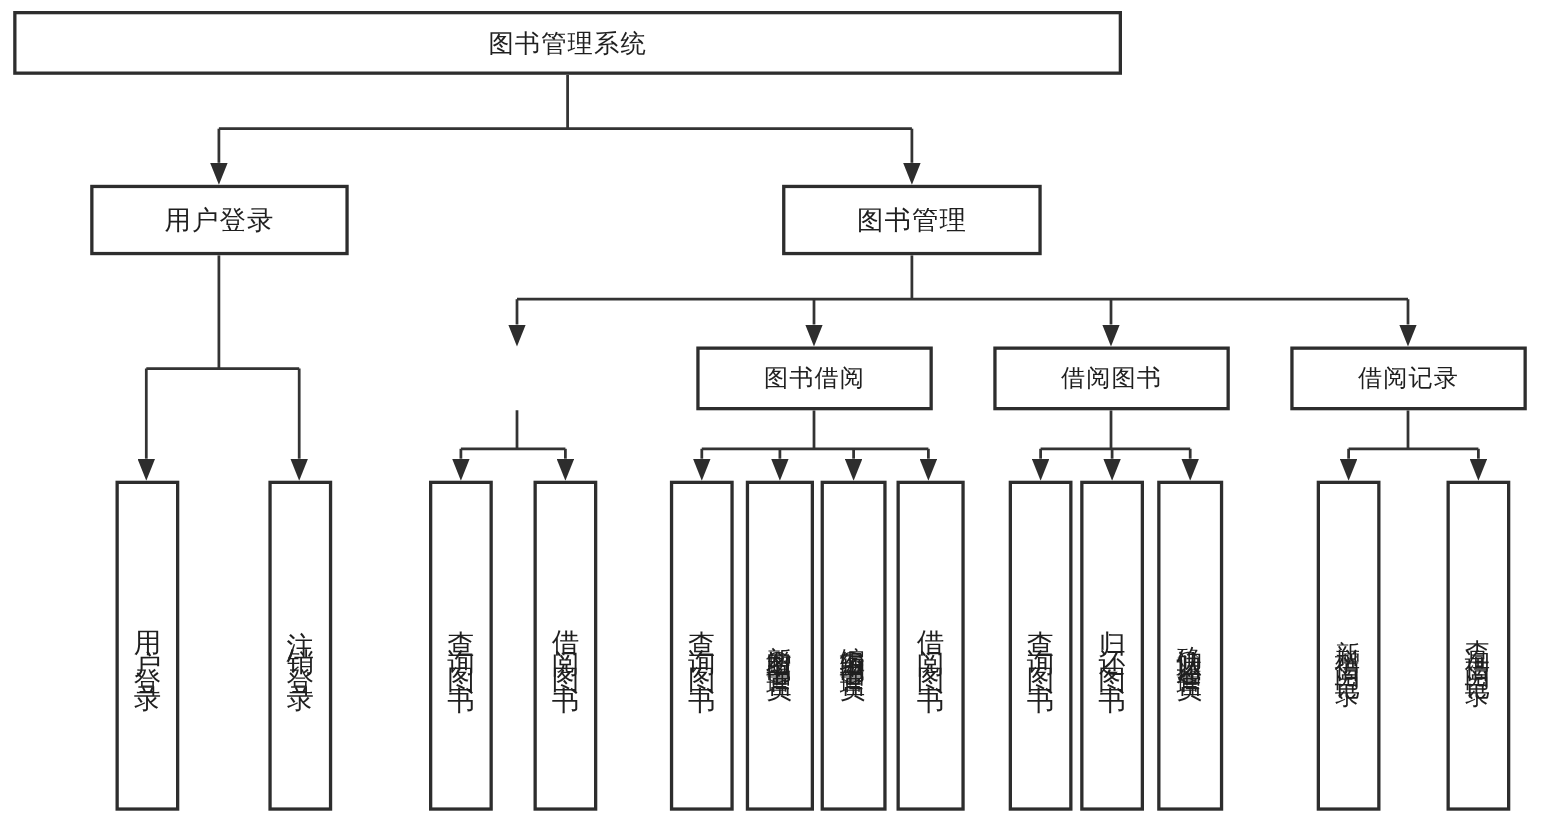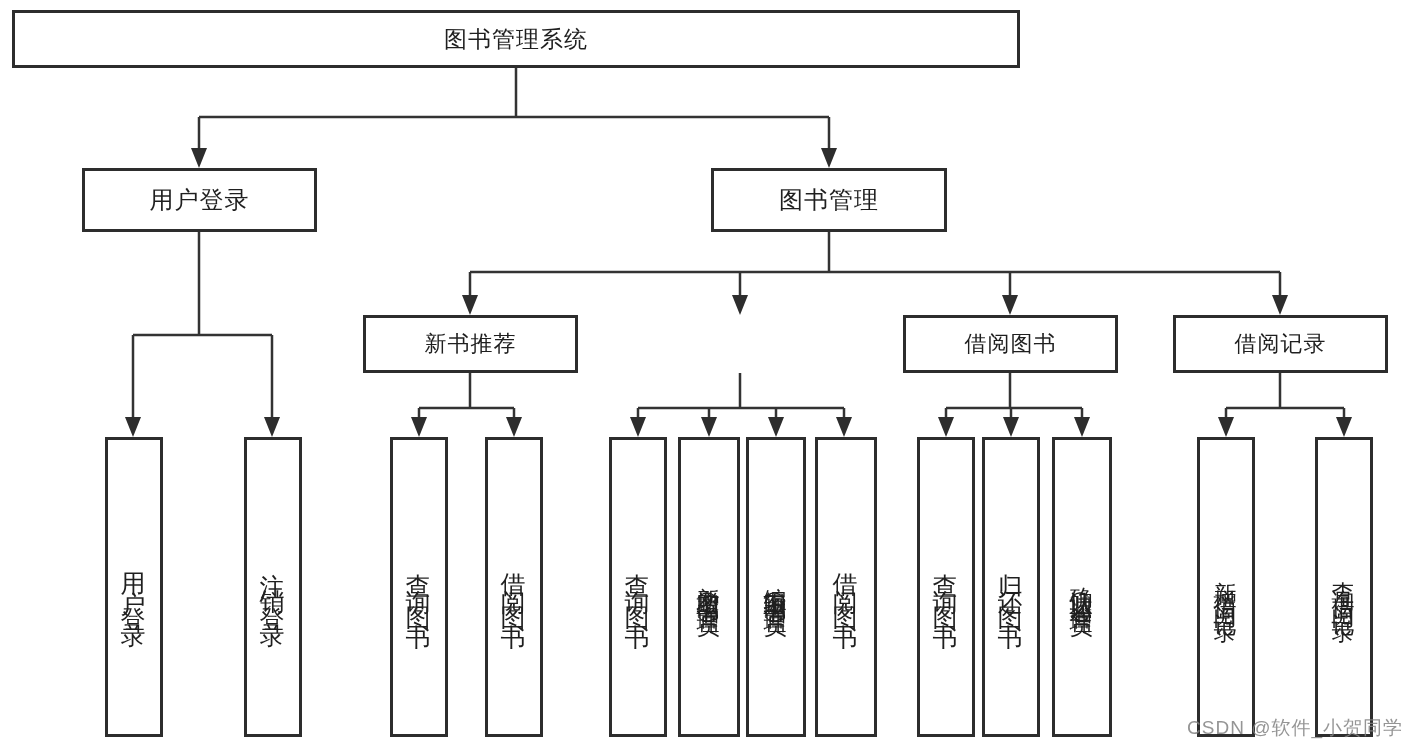--- a/index.html
+++ b/index.html
@@ -91,22 +91,22 @@
     <span>图书管理系统</span>
   </div>
 
   <div class="node lvl2" style="left:82px; top:168px; width:235px; height:64px;">
     <span>用户登录</span>
   </div>
   <div class="node lvl2" style="left:711px; top:168px; width:236px; height:64px;text-align:right;">
     <span>图书管理</span>
   </div>
 
-  <div class="node lvl3" style="left:363px; top:315px; width:215px; height:58px;">
-    <span>新书推荐</span>
+  <div class="node lvl3" style="left:633px; top:315px; width:215px; height:58px;">
+    <span>图书借阅</span>
   </div>
   <div class="node lvl3" style="left:903px; top:315px; width:215px; height:58px;">
     <span>借阅图书</span>
   </div>
   <div class="node lvl3" style="left:1173px; top:315px; width:215px; height:58px;">
     <span>借阅记录</span>
   </div>
 
   <div class="node vbox" style="left:105px;">
     <span class="vtext v4">用户登录</span>
@@ -145,15 +145,14 @@
     <span class="vtext v9">确认归还（管理员）</span>
   </div>
 
   <div class="node vbox" style="left:1197px;">
     <span class="vtext v6">新增借阅记录</span>
   </div>
   <div class="node vbox" style="left:1315px;">
     <span class="vtext v6">查询借阅记录</span>
   </div>
 
-  <div class="watermark">CSDN @软件_小贺同学</div>
 
 </div>
 
 </body></html>

